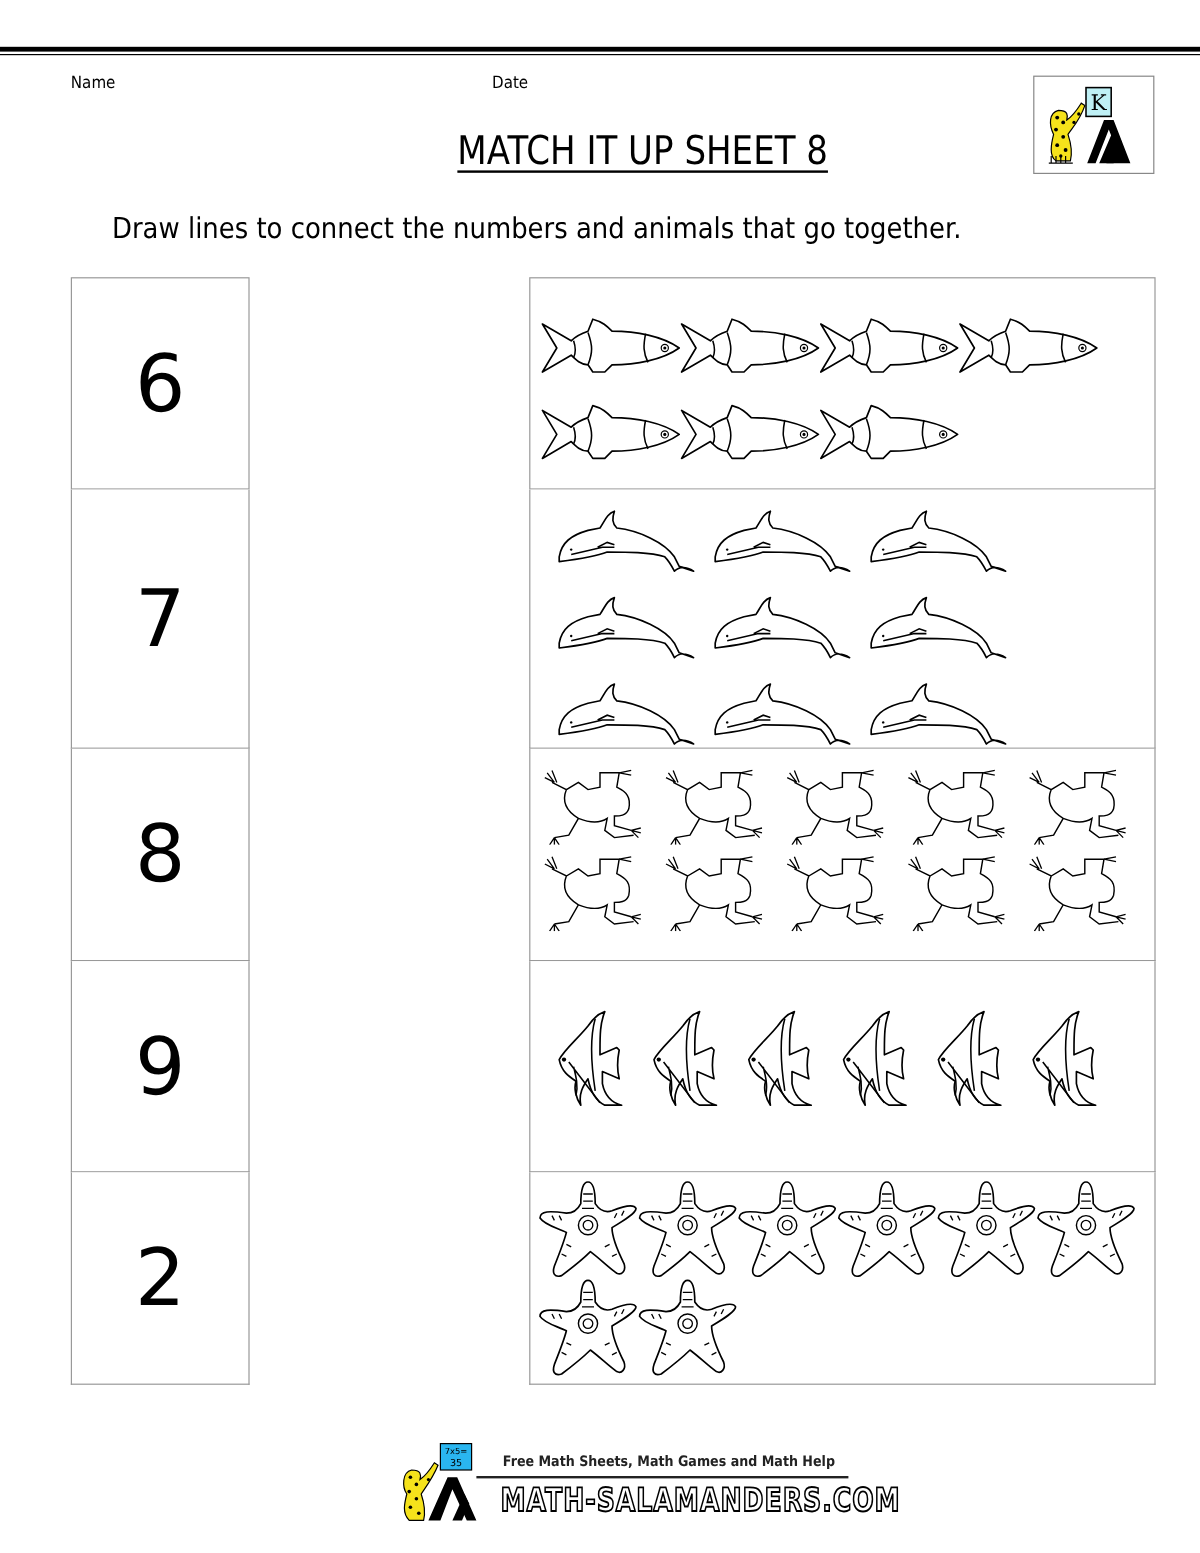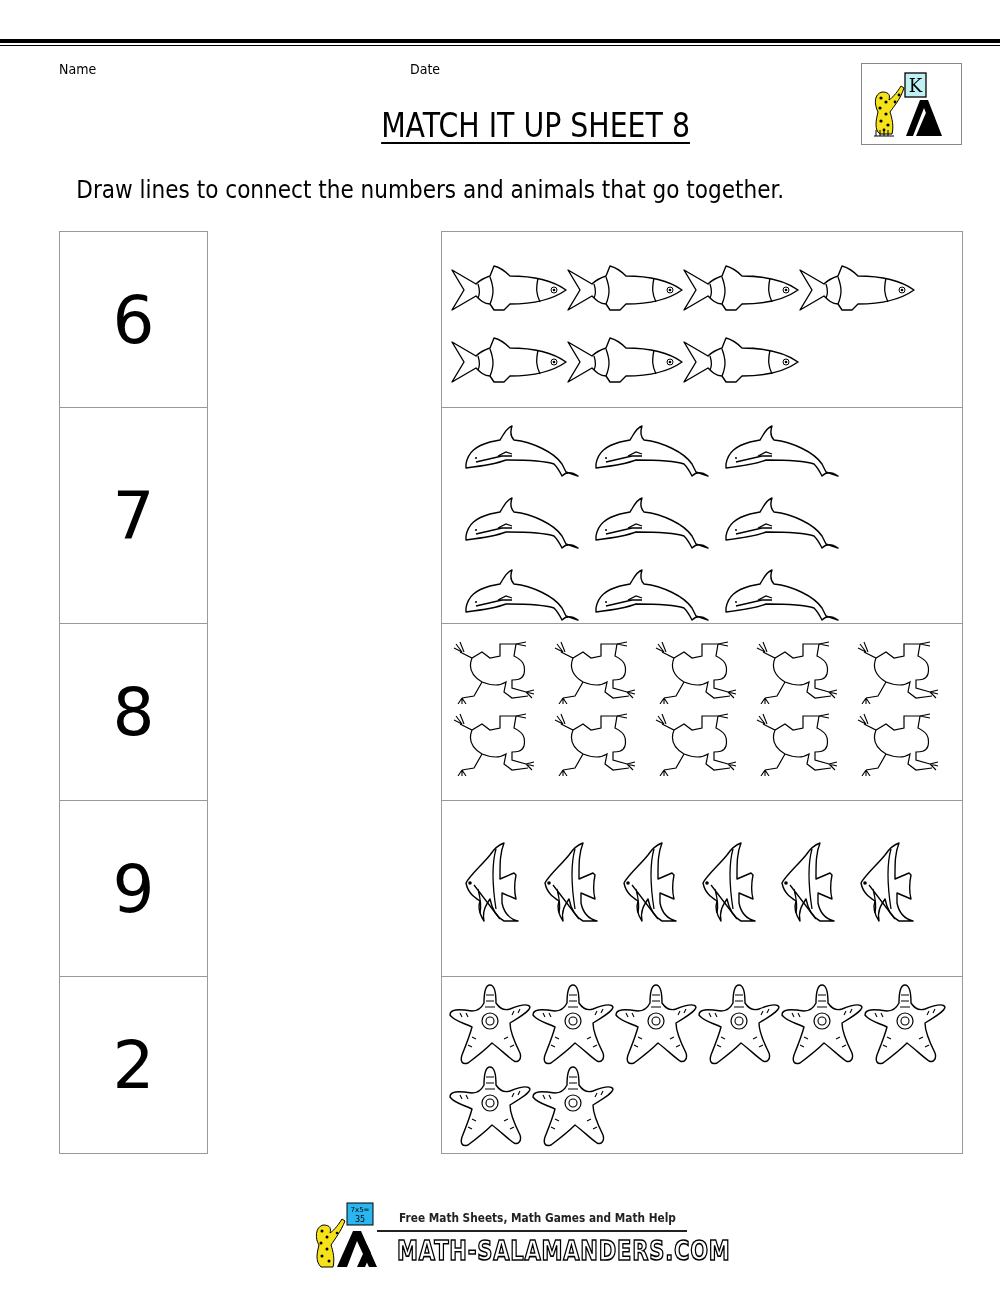--- a/index.html
+++ b/index.html
@@ -3,30 +3,30 @@
 <meta charset="utf-8">
 <style>
   html,body{margin:0;padding:0;background:#ffffff;}
   body{width:1000px;height:1294px;position:relative;overflow:hidden;font-family:"Liberation Sans",sans-serif;color:#000;}
   .rule-thick{position:absolute;left:0;top:39px;width:1000px;height:4px;background:#000;}
   .rule-thin{position:absolute;left:0;top:45px;width:1000px;height:1px;background:#000;}
   .lbl{position:absolute;top:61px;font-size:14px;font-family:"DejaVu Sans",sans-serif;transform:scaleX(0.9);transform-origin:left;}
   .logo-box{position:absolute;left:861px;top:63px;width:101px;height:82px;border:1px solid #888;box-sizing:border-box;background:#fff;}
   .title{position:absolute;left:0;width:1000px;top:106px;text-align:center;font-size:33px;margin-left:36px;}
   .title span{text-decoration:underline;text-decoration-thickness:2px;text-underline-offset:5px;font-family:"DejaVu Sans",sans-serif;display:inline-block;transform:scaleX(0.86);}
-  .instr{position:absolute;left:0;width:860px;top:176px;text-align:center;font-size:24px;}
+  .instr{position:absolute;left:17px;width:860px;top:176px;text-align:center;font-size:24px;}
   .instr span{font-family:"DejaVu Sans",sans-serif;display:inline-block;transform:scaleX(0.9);}
   .numcol{position:absolute;left:59px;top:231px;width:149px;}
   .animcol{position:absolute;left:441px;top:231px;width:522px;}
   .cell{box-sizing:border-box;border:1px solid #999;border-top:none;position:relative;background:#fff;}
   .cell.first{border-top:1px solid #999;}
   .num{position:absolute;left:0;right:0;top:50%;transform:translateY(-50%);text-align:center;font-size:66px;font-family:"DejaVu Sans",sans-serif;}
   .animals{position:absolute;inset:0;}
   .animals svg{position:absolute;}
-  .footer{position:absolute;left:307px;top:1195px;width:390px;height:80px;}
+  .footer{position:absolute;left:327px;top:1195px;width:390px;height:80px;}
   .footer-tag{position:absolute;left:92px;top:16px;font-size:12px;font-weight:bold;color:#222;white-space:nowrap;font-family:"DejaVu Sans",sans-serif;transform:scaleX(0.88);transform-origin:left;}
   .footer-line{position:absolute;left:70px;top:35px;width:310px;height:2px;background:#222;}
   .footer-brand{position:absolute;left:90px;top:40px;font-size:27px;letter-spacing:1px;white-space:nowrap;font-family:"DejaVu Sans",sans-serif;color:#fff;-webkit-text-stroke:1.6px #000;font-weight:bold;transform:scaleX(0.78);transform-origin:left;}
 </style>
 </head>
 <body>
 
 <div class="rule-thick"></div>
 <div class="rule-thin"></div>
 

